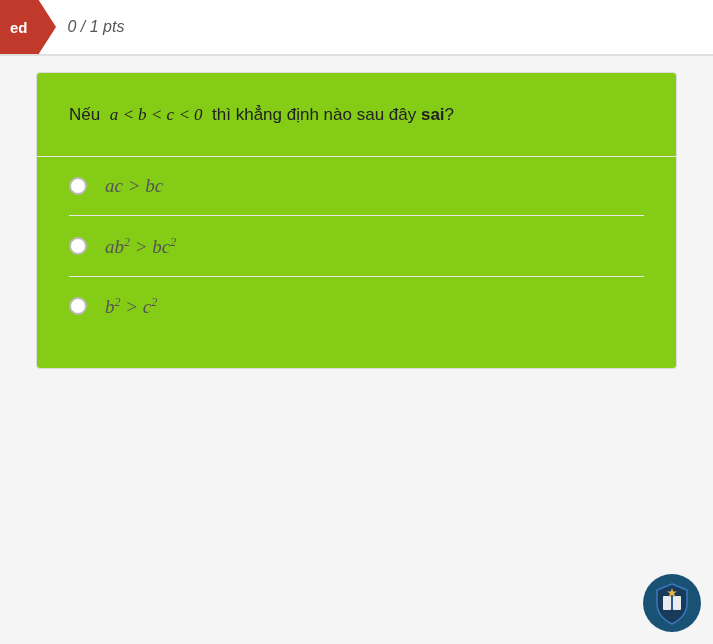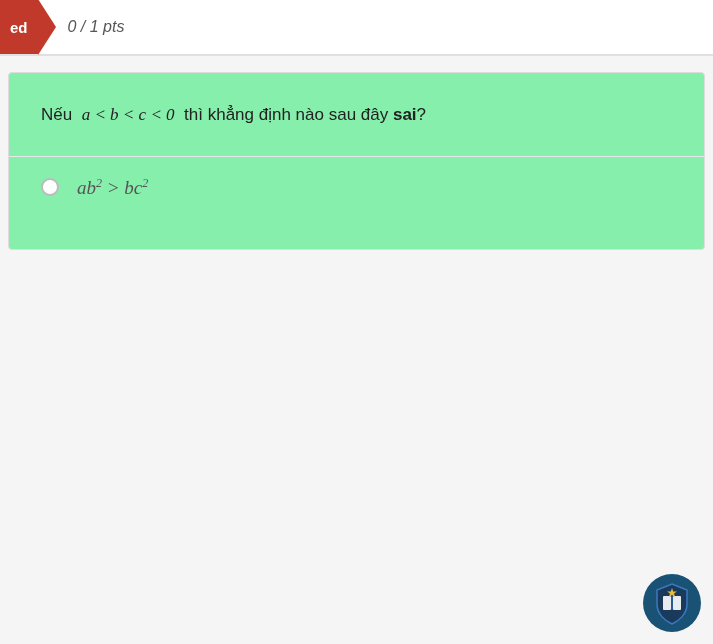--- a/index.html
+++ b/index.html
@@ -43,22 +43,22 @@
       color: #222;
       flex: 1;
     }
     .header-pts {
       font-size: 16px;
       color: #555;
       padding-right: 24px;
       font-style: italic;
     }
     .question-box {
-      background: #86efac;
-      margin: 16px 8px;
+      background: #84cc16;
+      margin: 16px 36px;
       border: 1px solid #ddd;
       border-radius: 4px;
       padding: 28px 32px 32px 32px;
     }
     .question-text {
       font-size: 17px;
       color: #222;
       margin-bottom: 28px;
       line-height: 1.6;
     }
@@ -126,28 +126,40 @@
   <div class="header-pts">0 / 1 pts</div>
 </div>
 
 <div class="question-box">
   <div class="question-text">
     Nếu &nbsp;<em>a &lt; b &lt; c &lt; 0</em>&nbsp; thì khẳng định nào sau đây <strong>sai</strong>?
   </div>
 
   <hr class="divider">
 
+  <div class="option">
+    <div class="radio-circle"></div>
+    <span class="option-text">
+      <em>ac &gt; bc</em>
+    </span>
+  </div>
 
   <div class="option">
     <div class="radio-circle"></div>
     <span class="option-text">
       <em>ab<sup>2</sup> &gt; bc<sup>2</sup></em>
     </span>
   </div>
 
+  <div class="option">
+    <div class="radio-circle"></div>
+    <span class="option-text">
+      <em>b<sup>2</sup> &gt; c<sup>2</sup></em>
+    </span>
+  </div>
 
 </div>
 
 <div class="footer-logo">
   <svg width="46" height="46" viewBox="0 0 46 46" xmlns="http://www.w3.org/2000/svg">
 
     <path d="M23 4 L38 10 L38 24 C38 34 30 41 23 44 C16 41 8 34 8 24 L8 10 Z" fill="#1a3a5c" stroke="#3a7abf" stroke-width="1.5"></path>
 
     <rect x="14" y="16" width="8" height="14" rx="1" fill="#fff" opacity="0.9"></rect>
     <rect x="24" y="16" width="8" height="14" rx="1" fill="#fff" opacity="0.9"></rect>

